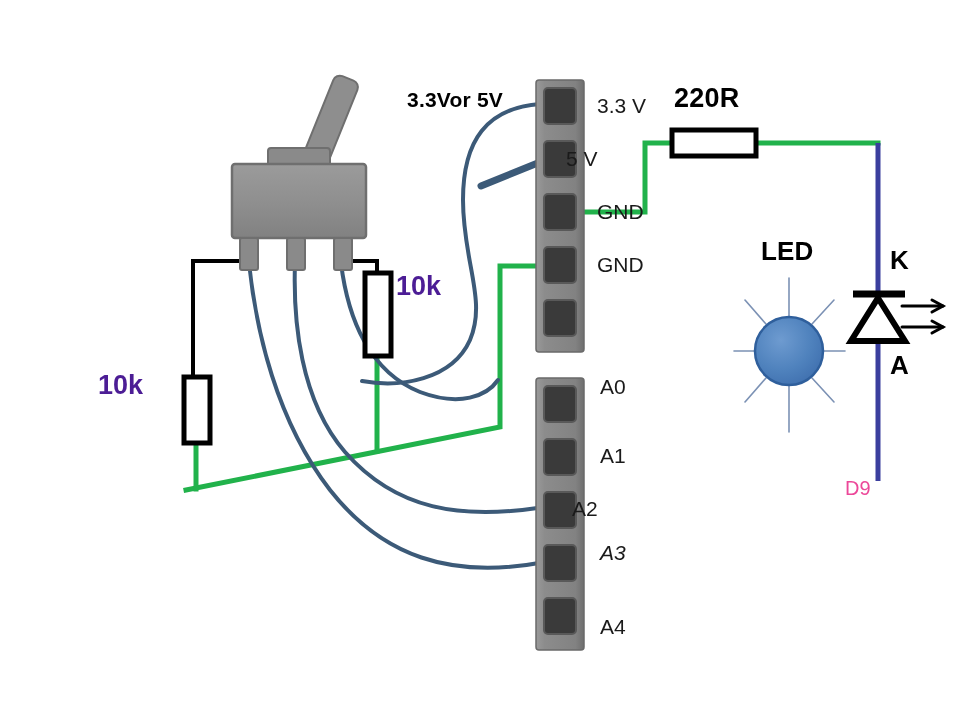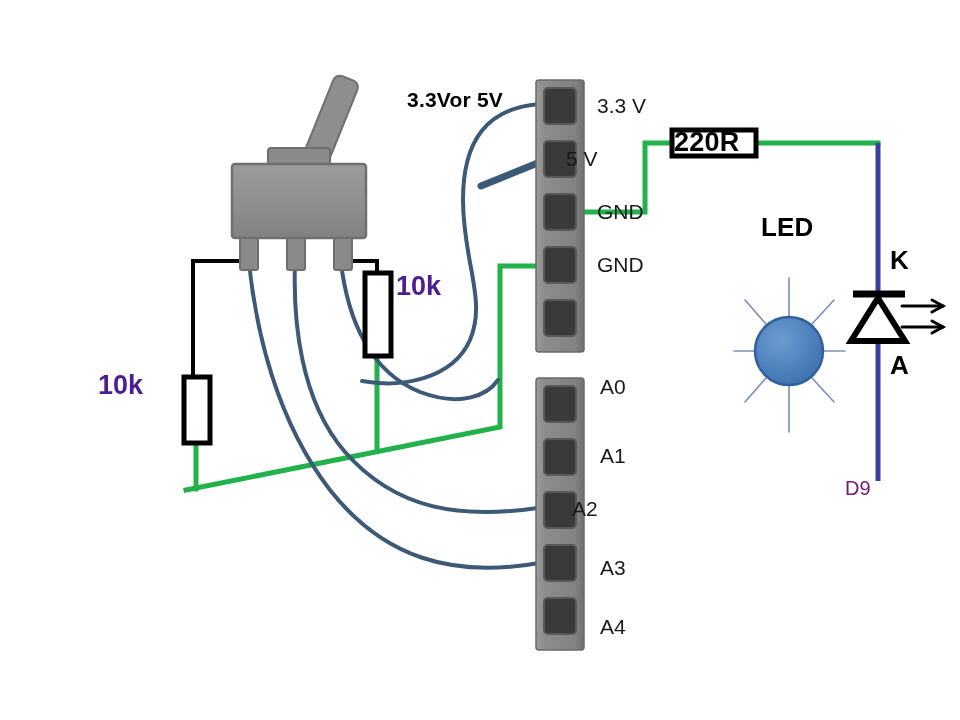--- a/index.html
+++ b/index.html
@@ -45,21 +45,21 @@
   .led-label    { font-size: 26px; }
   .ka-label     { font-size: 26px; }
   
   .green-label {
     font-weight: bold;
     font-size: 27px;
     color: #4c1d95;
   }
   .d9-label {
     font-size: 20px;
-    color: #701a75;
+    color: #ec4899;
   }
 </style>
 </head>
 <body>
 
 <div id="canvas">
 
   <svg id="schematic" viewBox="0 0 960 720" xmlns="http://www.w3.org/2000/svg">
 
     <defs>
@@ -194,32 +194,32 @@
   </svg>
 
   <div class="lbl pin-label" style="left:597px; top:95px;">3.3 V</div>
   <div class="lbl pin-label" style="left:566px; top:148px;">5 V</div>
   <div class="lbl pin-label" style="left:597px; top:201px;">GND</div>
   <div class="lbl pin-label" style="left:597px; top:254px;">GND</div>
 
   <div class="lbl pin-label" style="left:600px; top:376px;">A0</div>
   <div class="lbl pin-label" style="left:600px; top:445px;">A1</div>
   <div class="lbl pin-label" style="left:572px; top:498px;">A2</div>
-  <div class="lbl pin-label" style="left:600px; top:557px;">A3</div>
+  <div class="lbl pin-label" style="left:600px; top:542px;font-style:italic;">A3</div>
   <div class="lbl pin-label" style="left:600px; top:604px;margin-top:12px;">A4</div>
 
   <div class="lbl bold-black supply-label" style="left:383px; top:89px;margin-left:24px;">3.3Vor 5V</div>
 
-  <div class="lbl bold-black res220-label" style="left:674px; top:85px;margin-top:44px;">220R</div>
+  <div class="lbl bold-black res220-label" style="left:674px; top:85px;">220R</div>
 
   <div class="lbl green-label" style="left:396px; top:273px;">10k</div>
 
   <div class="lbl green-label" style="left:98px; top:372px;">10k</div>
 
-  <div class="lbl bold-black led-label" style="left:761px; top:214px;text-align:center;">LED</div>
+  <div class="lbl bold-black led-label" style="left:761px; top:238px;text-align:center;">LED</div>
 
   <div class="lbl bold-black ka-label" style="left:890px; top:247px;">K</div>
 
   <div class="lbl bold-black ka-label" style="left:890px; top:352px;">A</div>
 
   <div class="lbl d9-label" style="left:845px; top:478px;">D9</div>
 
 </div>
 
 </body></html>

